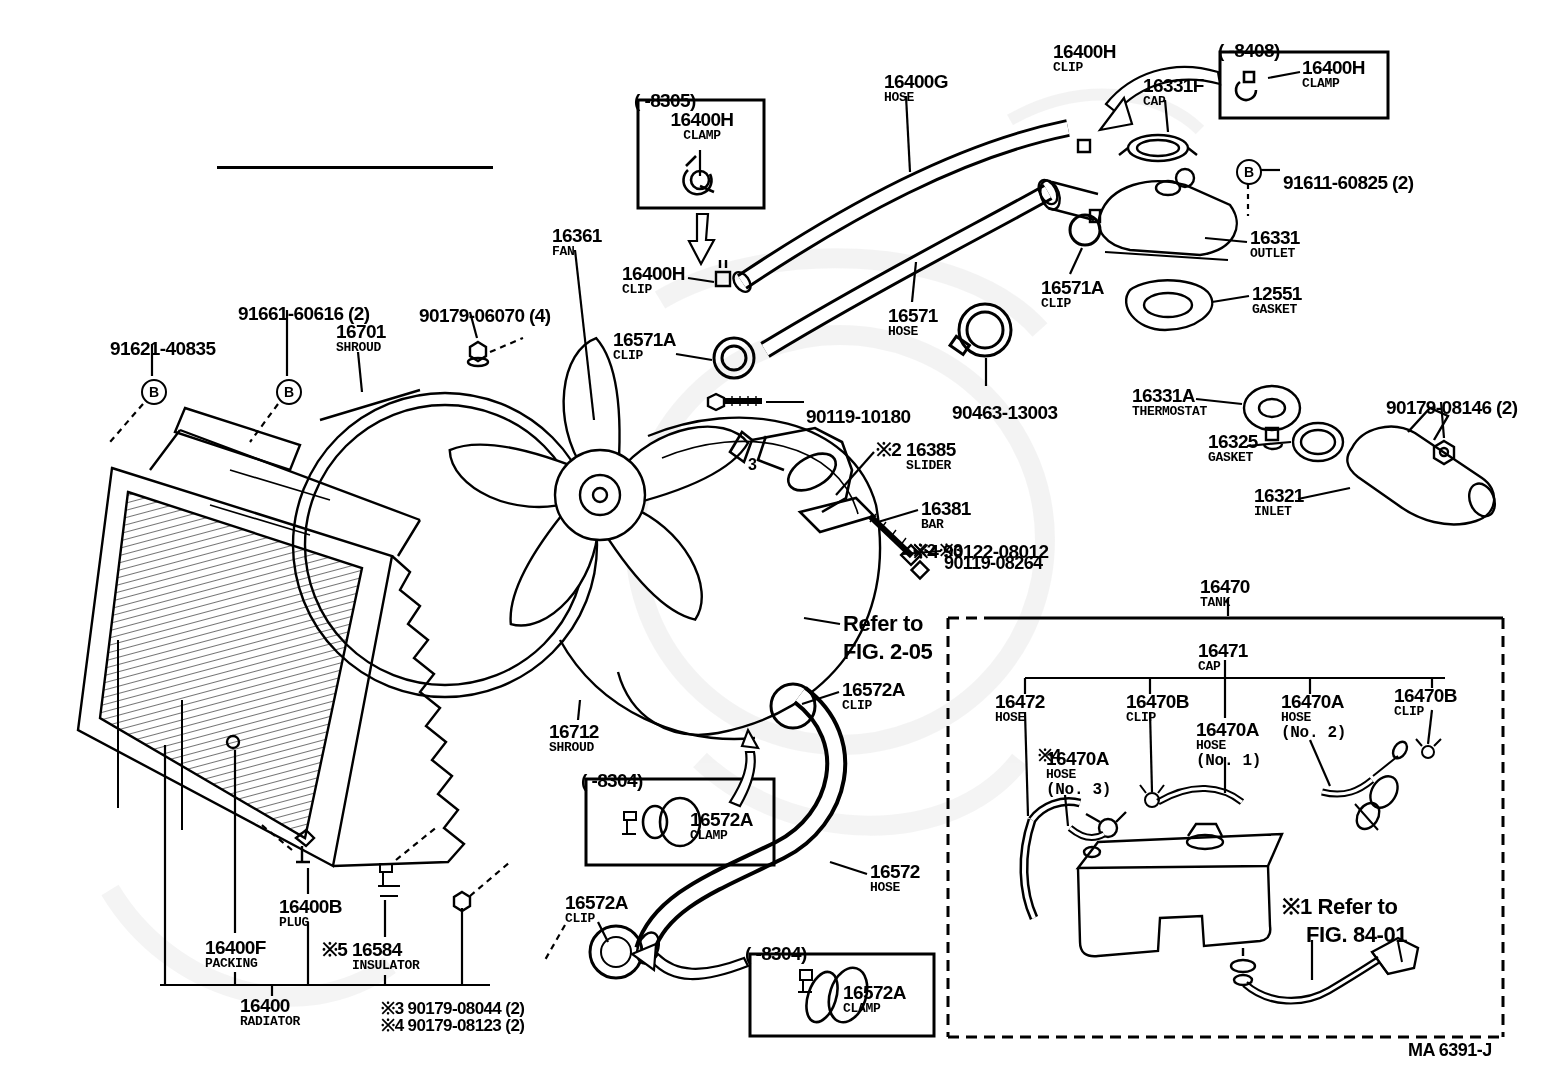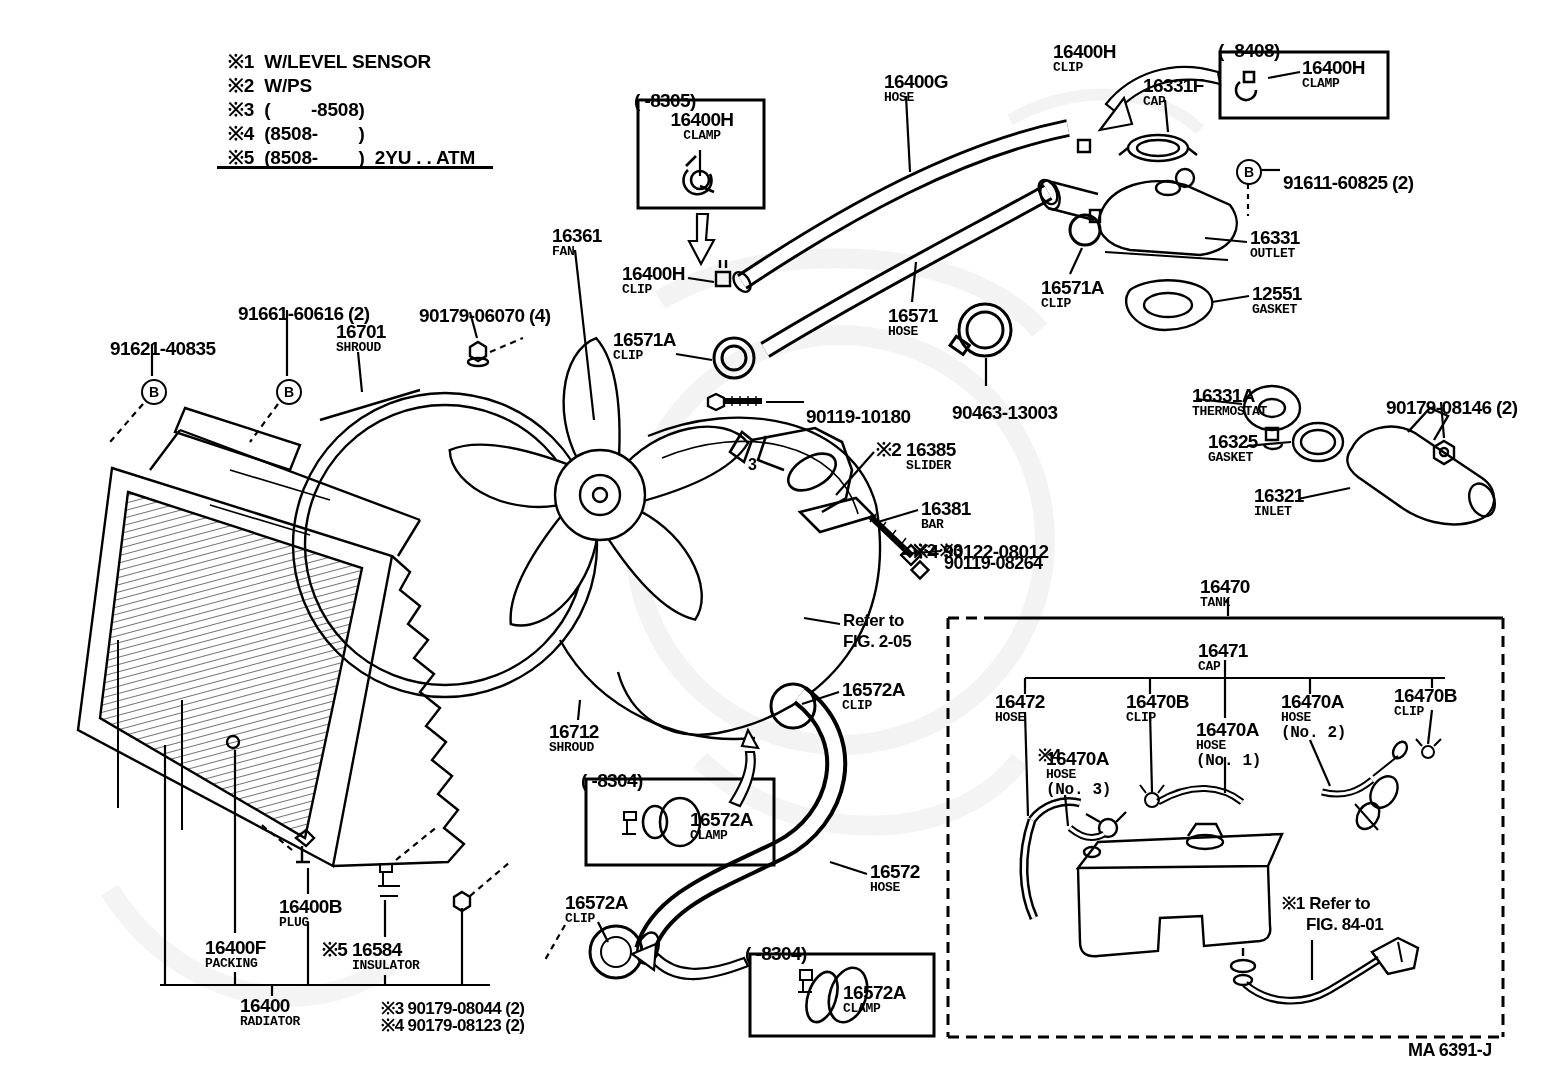--- a/index.html
+++ b/index.html
@@ -4,21 +4,21 @@
 <style>
   html,body{margin:0;padding:0;background:#fff;}
   #stage{position:relative;width:1544px;height:1090px;background:#ffffff;overflow:hidden;
          font-family:"Liberation Sans",sans-serif;color:#000;}
   #art{position:absolute;left:0;top:0;}
   .lbl{position:absolute;font-weight:bold;line-height:1.02;white-space:nowrap;}
   .num{font-size:19px;letter-spacing:-0.6px;}
   .desc{font-size:13px;letter-spacing:-0.3px;font-family:Liberation Mono, monospace;}
   .small{font-size:16px;}
   .one{position:absolute;font-weight:bold;font-size:19px;letter-spacing:-0.6px;white-space:nowrap;margin-top:12px;}
-  .ref{position:absolute;font-weight:bold;font-size:17px;letter-spacing:-0.4px;line-height:1.25;white-space:nowrap;}
+  .ref{position:absolute;font-weight:bold;font-size:22px;letter-spacing:-0.4px;line-height:1.25;white-space:nowrap;}
   .legend{position:absolute;left:228px;top:50px;font-weight:bold;font-size:19px;line-height:24px;letter-spacing:-0.2px;}
   .legend div{white-space:pre;}
   .underline{position:absolute;left:217px;top:166px;width:276px;height:3px;background:#000;}
   .bcircle{position:absolute;width:22px;height:22px;border:2.5px solid #000;border-radius:50%;
            font-weight:bold;font-size:14px;text-align:center;line-height:22px;}
   .footer{position:absolute;font-weight:bold;font-size:18px;letter-spacing:-0.5px;}
   .ind{margin-left:30px;}
   .ctr{text-align:center;}
 </style>
 </head>
@@ -280,27 +280,20 @@
     <path d="M1025,712 L1028,816"></path>
     <path d="M1065,795 L1068,826"></path>
     <path d="M1150,712 L1152,792"></path>
     <path d="M1225,757 L1225,793"></path>
     <path d="M1310,740 L1330,786"></path>
     <path d="M1432,710 L1428,744"></path>
     <path d="M1312,940 L1312,980"></path>
   </g>
 </svg>
 
-<div class="legend">
-  <div>※1  W/LEVEL SENSOR</div>
-  <div>※2  W/PS</div>
-  <div>※3  (        -8508)</div>
-  <div>※4  (8508-        )</div>
-  <div>※5  (8508-        )  2YU . . ATM</div>
-</div>
 <div class="underline"></div>
 
 <div class="bcircle" style="left:141px;top:379px">B</div>
 <div class="bcircle" style="left:276px;top:379px">B</div>
 <div class="bcircle" style="left:1236px;top:159px">B</div>
 
 <div class="one" style="left:748px;top:444px;font-size:16px">3</div>
 
 <div class="lbl" style="left:884px;top:72px">
   <div class="num">16400G</div>
@@ -353,21 +346,21 @@
   <div class="desc">CLIP</div>
 </div>
 
 <div class="lbl" style="left:888px;top:306px">
   <div class="num">16571</div>
   <div class="desc">HOSE</div>
 </div>
 
 <div class="one" style="left:952px;top:390px">90463-13003</div>
 
-<div class="lbl" style="left:1192px;top:386px">
+<div class="lbl" style="left:1132px;top:386px">
   <div class="num">16331A</div>
   <div class="desc">THERMOSTAT</div>
 </div>
 
 <div class="one" style="left:1386px;top:385px">90179-08146 (2)</div>
 
 <div class="lbl" style="left:1208px;top:432px">
   <div class="num">16325</div>
   <div class="desc">GASKET</div>
 </div>

